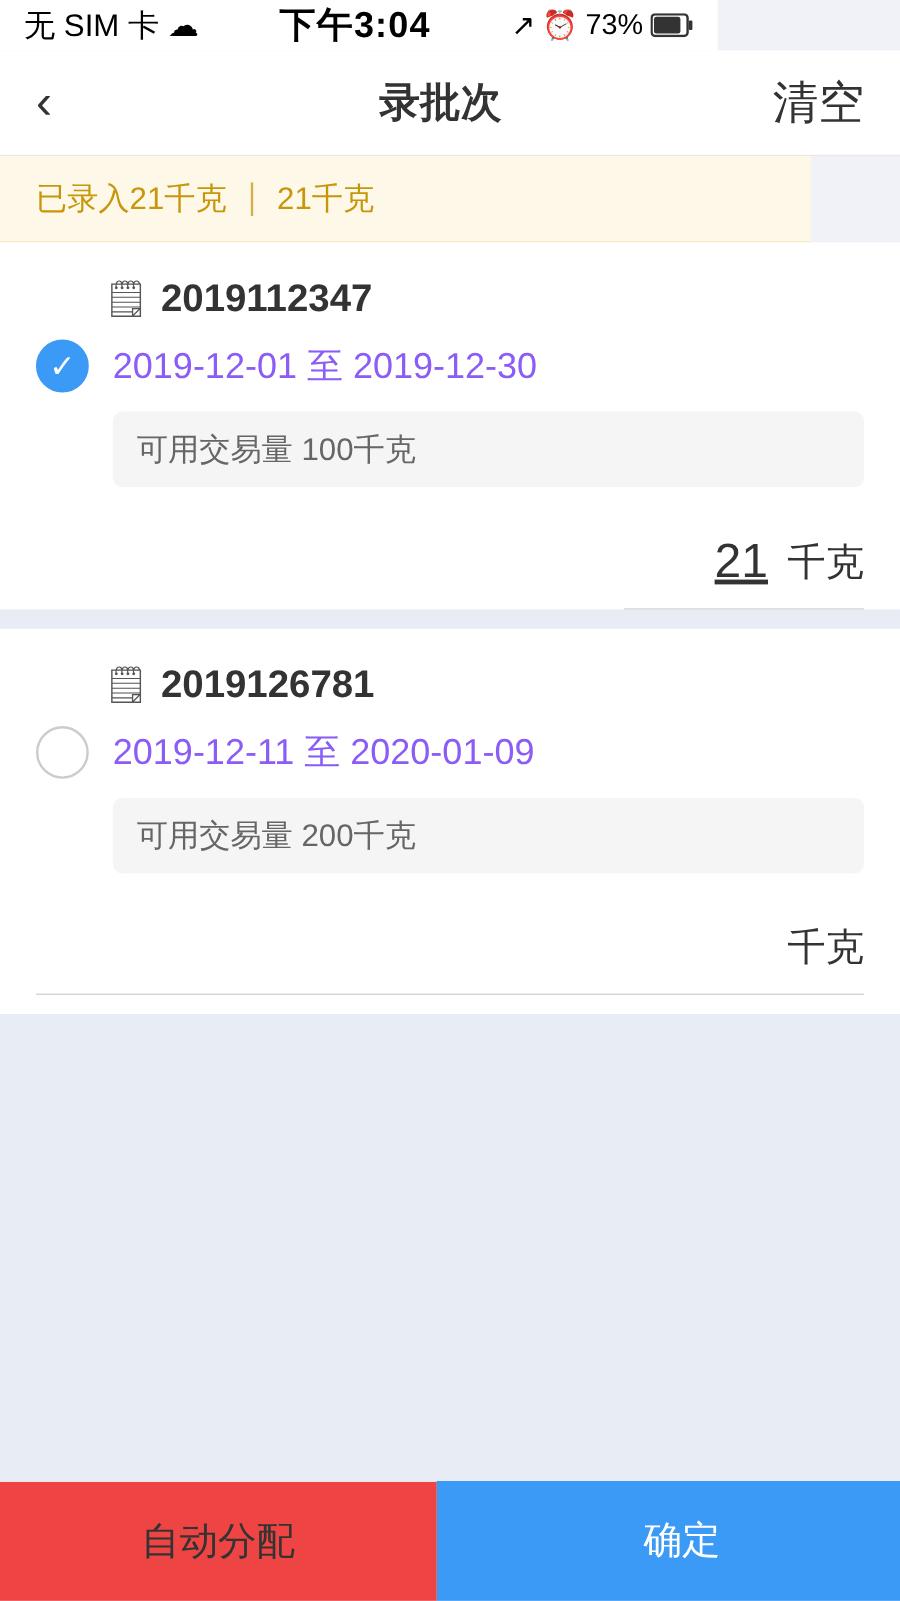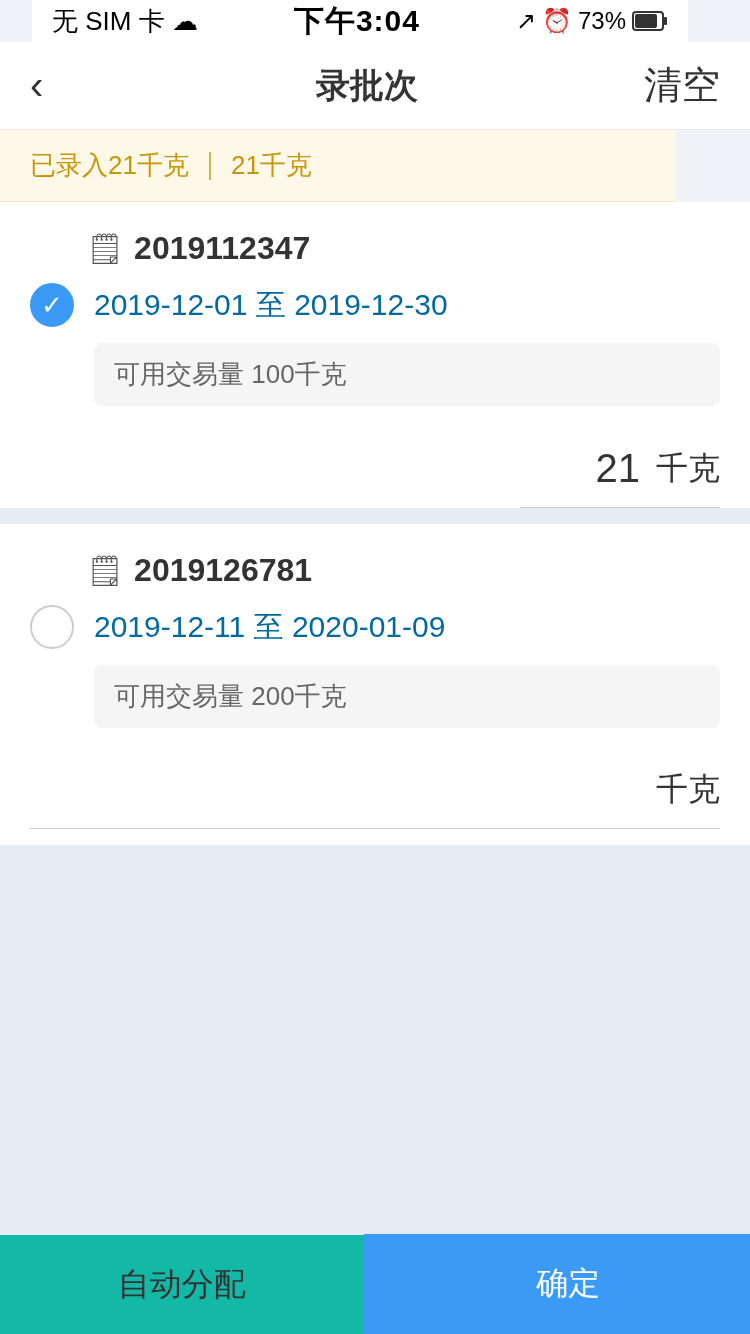--- a/index.html
+++ b/index.html
@@ -7,30 +7,29 @@
     body {
       width: 750px;
       min-height: 1334px;
       font-family: -apple-system, "PingFang SC", "Helvetica Neue", sans-serif;
       background: #f0f2f7;
       overflow-x: hidden;
     }
 
     
     .status-bar {
-      width: 656px;
+      width: 598px;
       height: 42px;
       background: #fff;
       display: flex;
       align-items: center;
       justify-content: space-between;
       padding: 0 20px;
       font-size: 26px;
       font-weight: 500;
-      margin-left: 32px;
     }
     .status-left {
       display: flex;
       align-items: center;
       gap: 8px;
     }
     .status-center {
       font-size: 30px;
       font-weight: 600;
       letter-spacing: 1px;
@@ -143,21 +142,21 @@
     .radio-circle.selected {
       background: #3a9af5;
       border-color: #3a9af5;
     }
     .radio-check {
       color: #fff;
       font-size: 26px;
     }
     .batch-date-text {
       font-size: 30px;
-      color: #0369a1;
+      color: #8b5cf6;
     }
     .batch-available {
       margin-left: 64px;
       background: #f5f5f5;
       border-radius: 8px;
       padding: 14px 20px;
       font-size: 26px;
       color: #666;
     }
 
@@ -172,20 +171,21 @@
     }
     .quantity-input {
       font-size: 40px;
       font-weight: 500;
       color: #333;
       text-align: right;
       border: none;
       outline: none;
       background: transparent;
       width: 120px;
+      text-decoration: underline;
     }
     .quantity-unit {
       font-size: 32px;
       color: #333;
       font-weight: 500;
     }
     .quantity-underline {
       width: 200px;
       height: 1px;
       background: #ccc;
@@ -248,21 +248,21 @@
       bottom: 0;
       left: 0;
     }
     .btn-auto {
       flex: 1;
       display: flex;
       align-items: center;
       justify-content: center;
       font-size: 32px;
       color: #333;
-      background: #14b8a6;
+      background: #ef4444;
       border: none;
       cursor: pointer;
       border-top: 1px solid #e8e8e8;
     }
     .btn-confirm {
       flex: 1;
       display: flex;
       align-items: center;
       justify-content: center;
       font-size: 32px;

